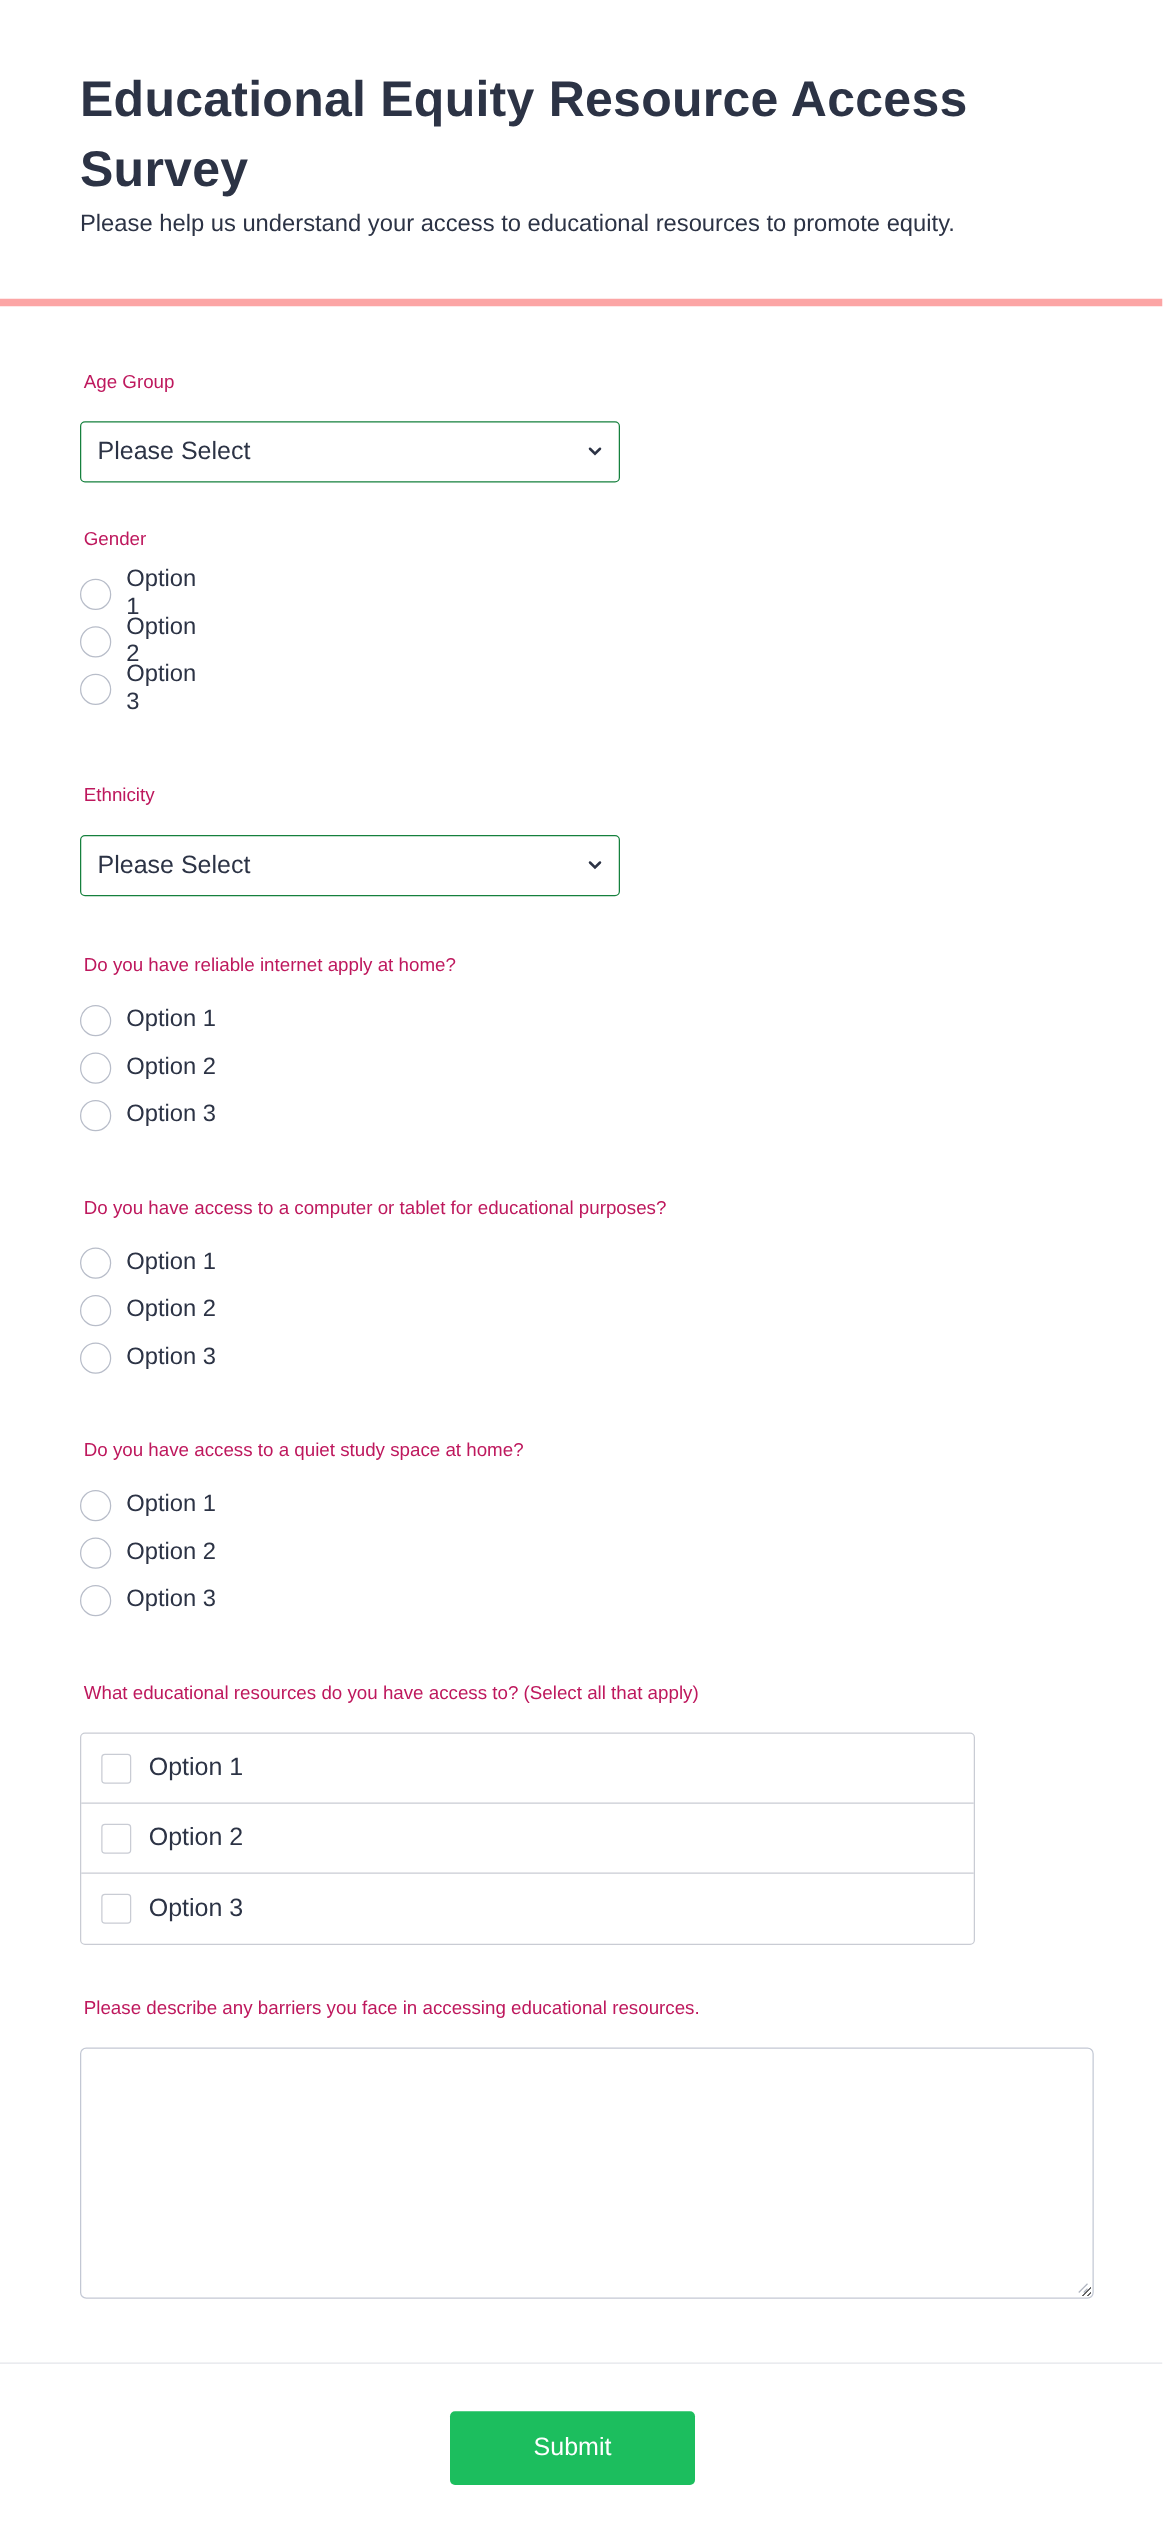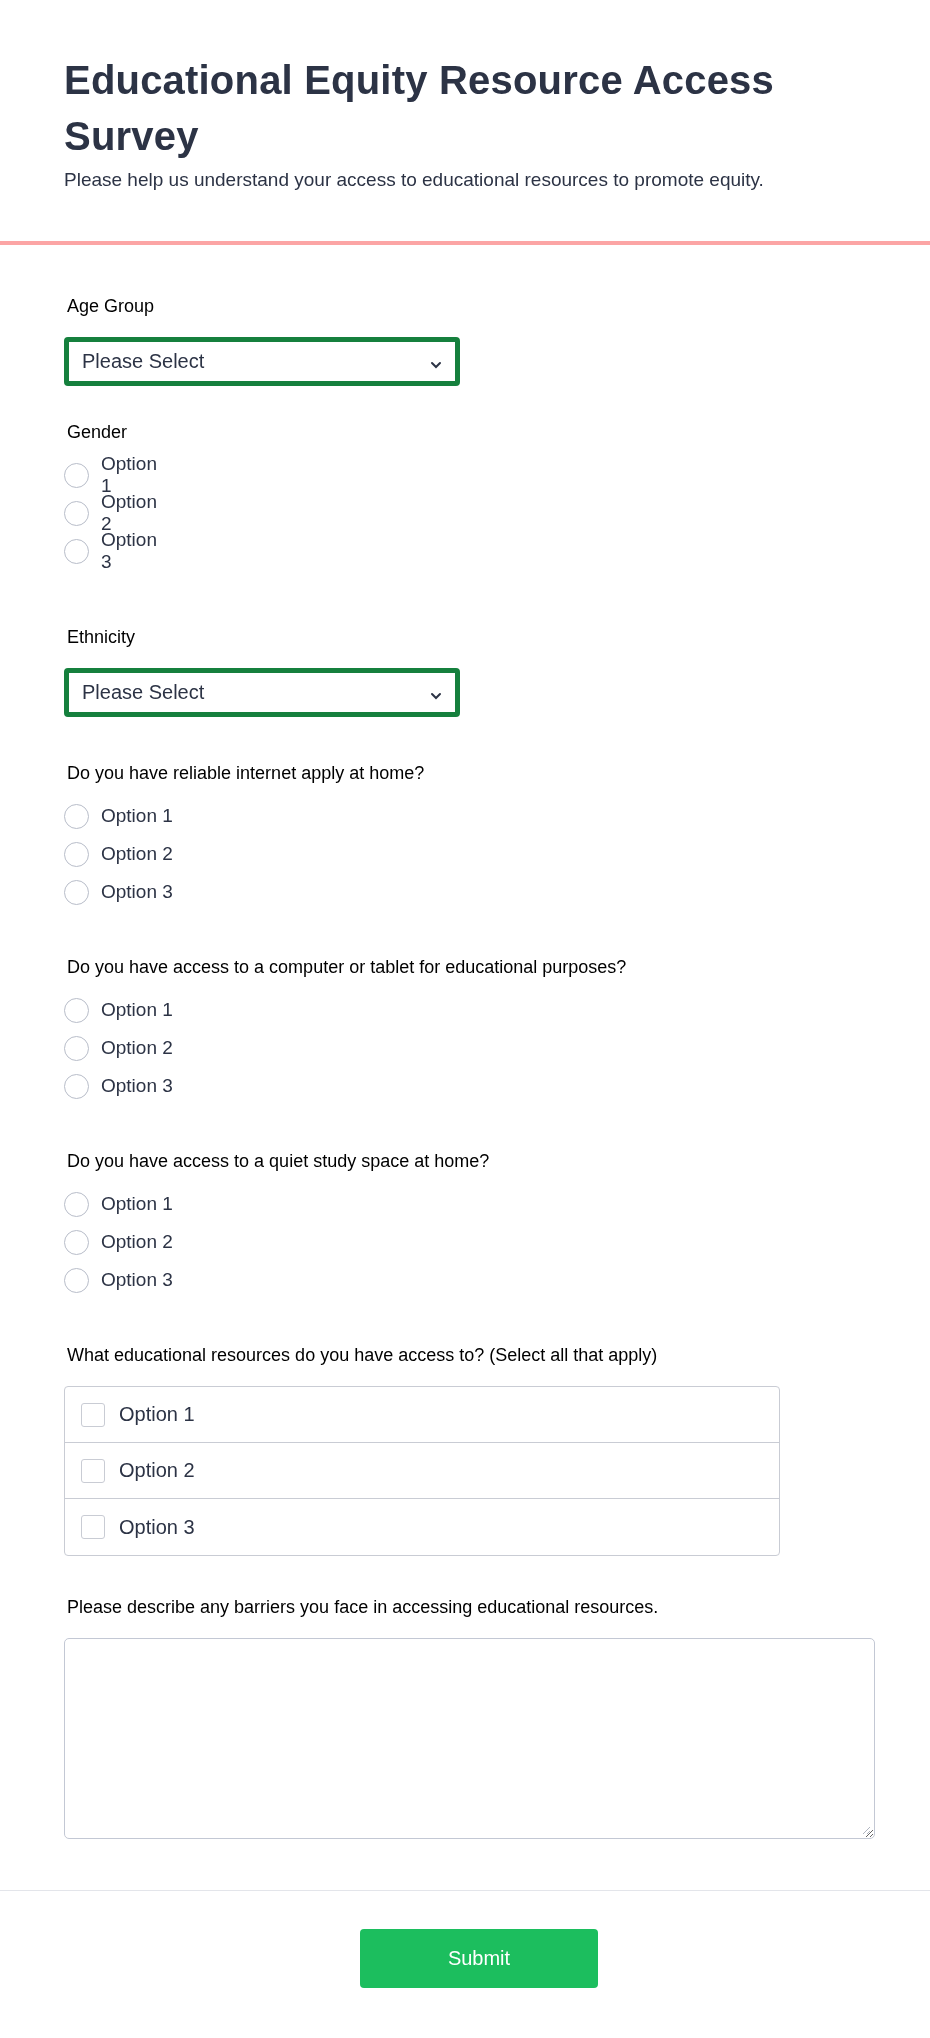--- a/index.html
+++ b/index.html
@@ -5,48 +5,48 @@
     * { box-sizing: border-box; margin: 0; padding: 0; }
     html, body { width: 930px; background: #ffffff; }
     body {
       font-family: "Liberation Sans", "DejaVu Sans", sans-serif;
       color: #2c3345;
       height: 2038px;
       position: relative;
     }
     .header {
       padding: 52px 64px 50px 64px;
-      border-bottom: 4px solid #fca5a5;
+      border-bottom: 6px solid #fca5a5;
       height: 245px;
     }
     .page-title {
       font-size: 40px;
       font-weight: 700;
       line-height: 56px;
       color: #2c3345;
       letter-spacing: 0.2px;
     }
     .page-subtitle {
       font-size: 19px;
       line-height: 26px;
       color: #2c3345;
       margin-top: 3px;
     }
     .field { position: absolute; left: 64px; }
     .field-label {
-      font-size: 18px;
-      color: #000000;
+      font-size: 15px;
+      color: #be185d;
       line-height: 24px;
       padding-left: 3px;
     }
     .select {
       position: absolute;
-      width: 396px;
+      width: 432px;
       height: 49px;
-      border: 5px solid #15803d;
+      border: 1px solid #15803d;
       border-radius: 4px;
       background: #fff;
       display: flex;
       align-items: center;
       padding-left: 13px;
       font-size: 20px;
       color: #2c3345;
       cursor: pointer;
     }
     .select .chevron {
@@ -123,21 +123,21 @@
       left: 0;
       top: 1890px;
       width: 930px;
       height: 1px;
       background: #e3e5ea;
     }
     .submit-button {
       position: absolute;
       left: 360px;
       top: 1929px;
-      width: 238px;
+      width: 196px;
       height: 59px;
       background: #1cbe5e;
       border: none;
       border-radius: 4px;
       color: #ffffff;
       font-family: "Liberation Sans", sans-serif;
       font-size: 20px;
       cursor: pointer;
     }
   </style>

